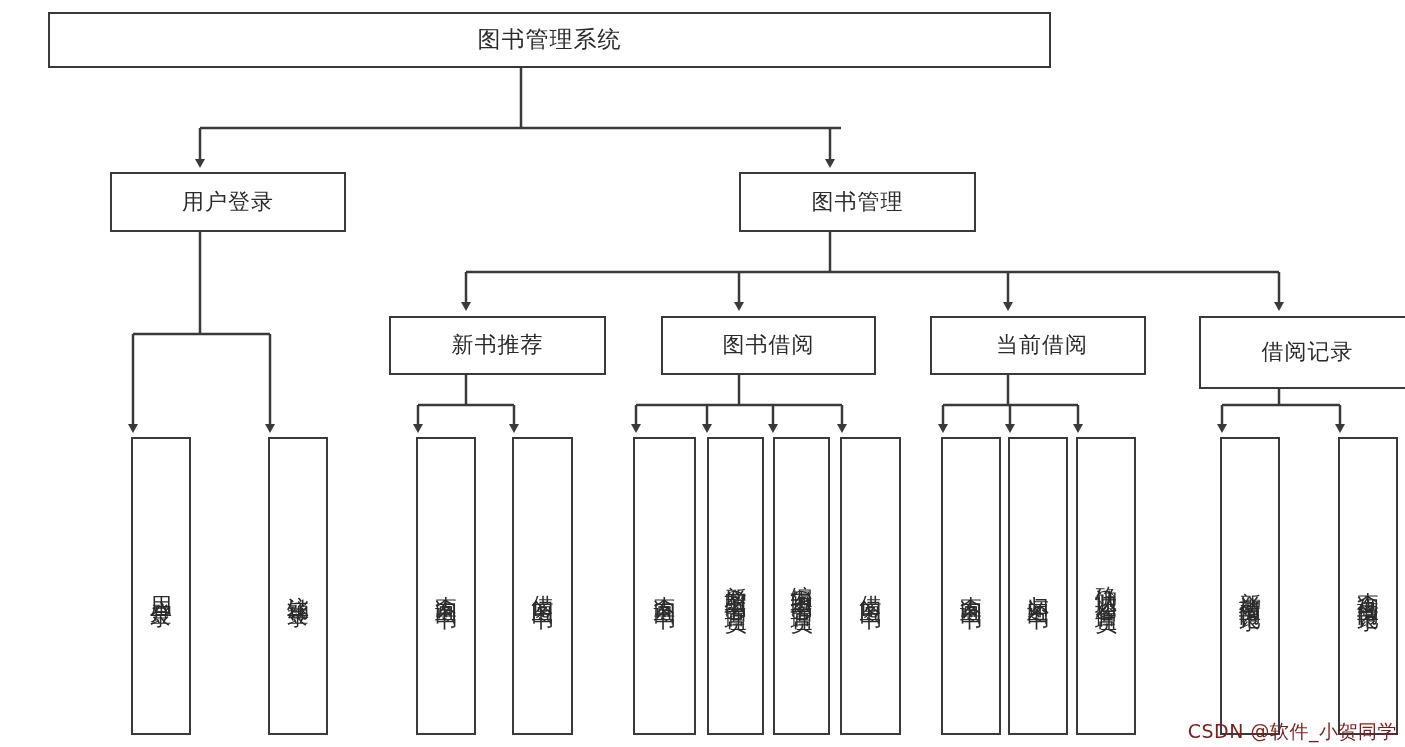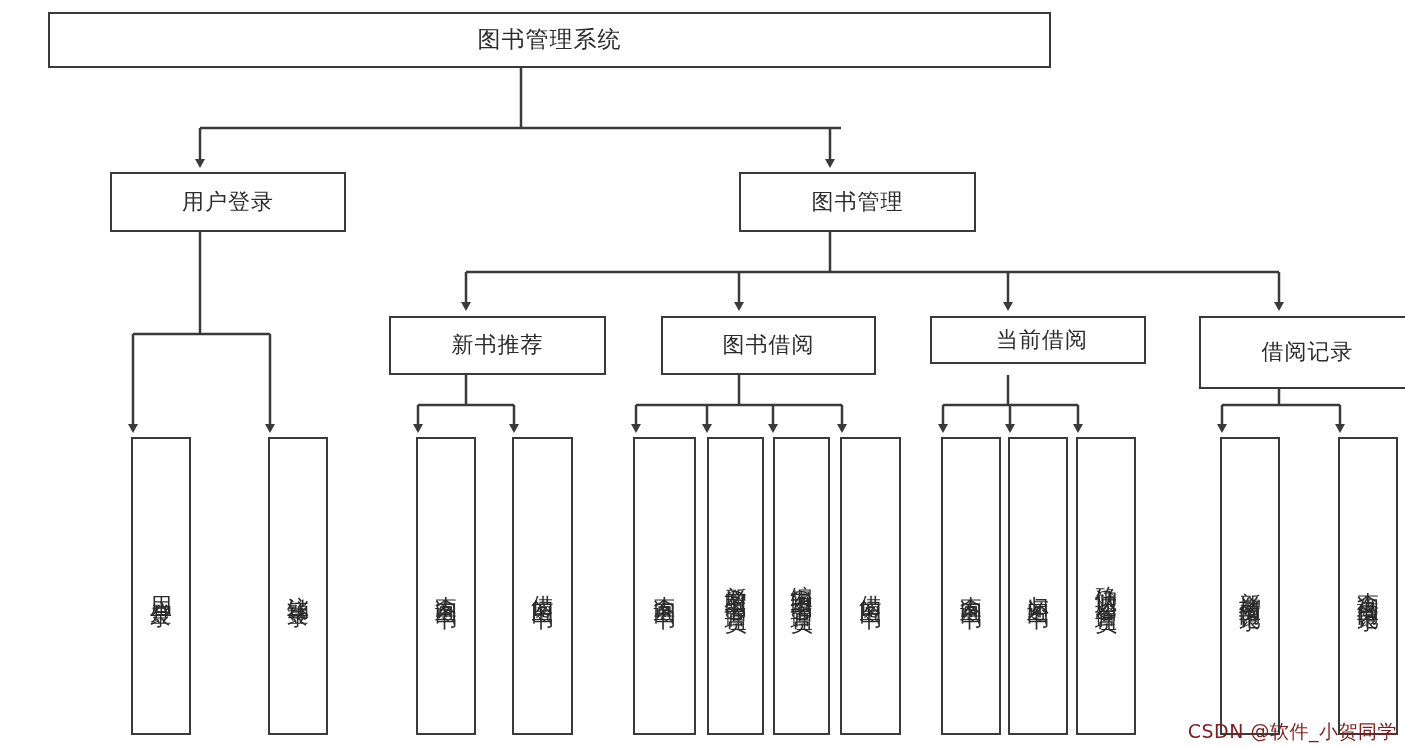--- a/index.html
+++ b/index.html
@@ -124,21 +124,21 @@
   <div class="node h" style="left:711px;top:172px;width:237px;height:60px;">
     <span>图书管理</span>
   </div>
 
   <div class="node h" style="left:633px;top:316px;width:215px;height:59px;">
     <span>图书借阅</span>
   </div>
   <div class="node h" style="left:361px;top:316px;width:217px;height:59px;">
     <span>新书推荐</span>
   </div>
-  <div class="node h" style="left:902px;top:316px;width:216px;height:48px;padding-left:8px;">
+  <div class="node h" style="left:902px;top:316px;width:216px;height:59px;padding-left:8px;">
     <span>当前借阅</span>
   </div>
   <div class="node h" style="left:1171px;top:316px;width:217px;height:73px;">
     <span>借阅记录</span>
   </div>
 
   <div class="node v" style="left:103px;top:437px;width:60px;height:298px;">
     <span>用户登录</span>
   </div>
   <div class="node v" style="left:240px;top:437px;width:60px;height:298px;">

